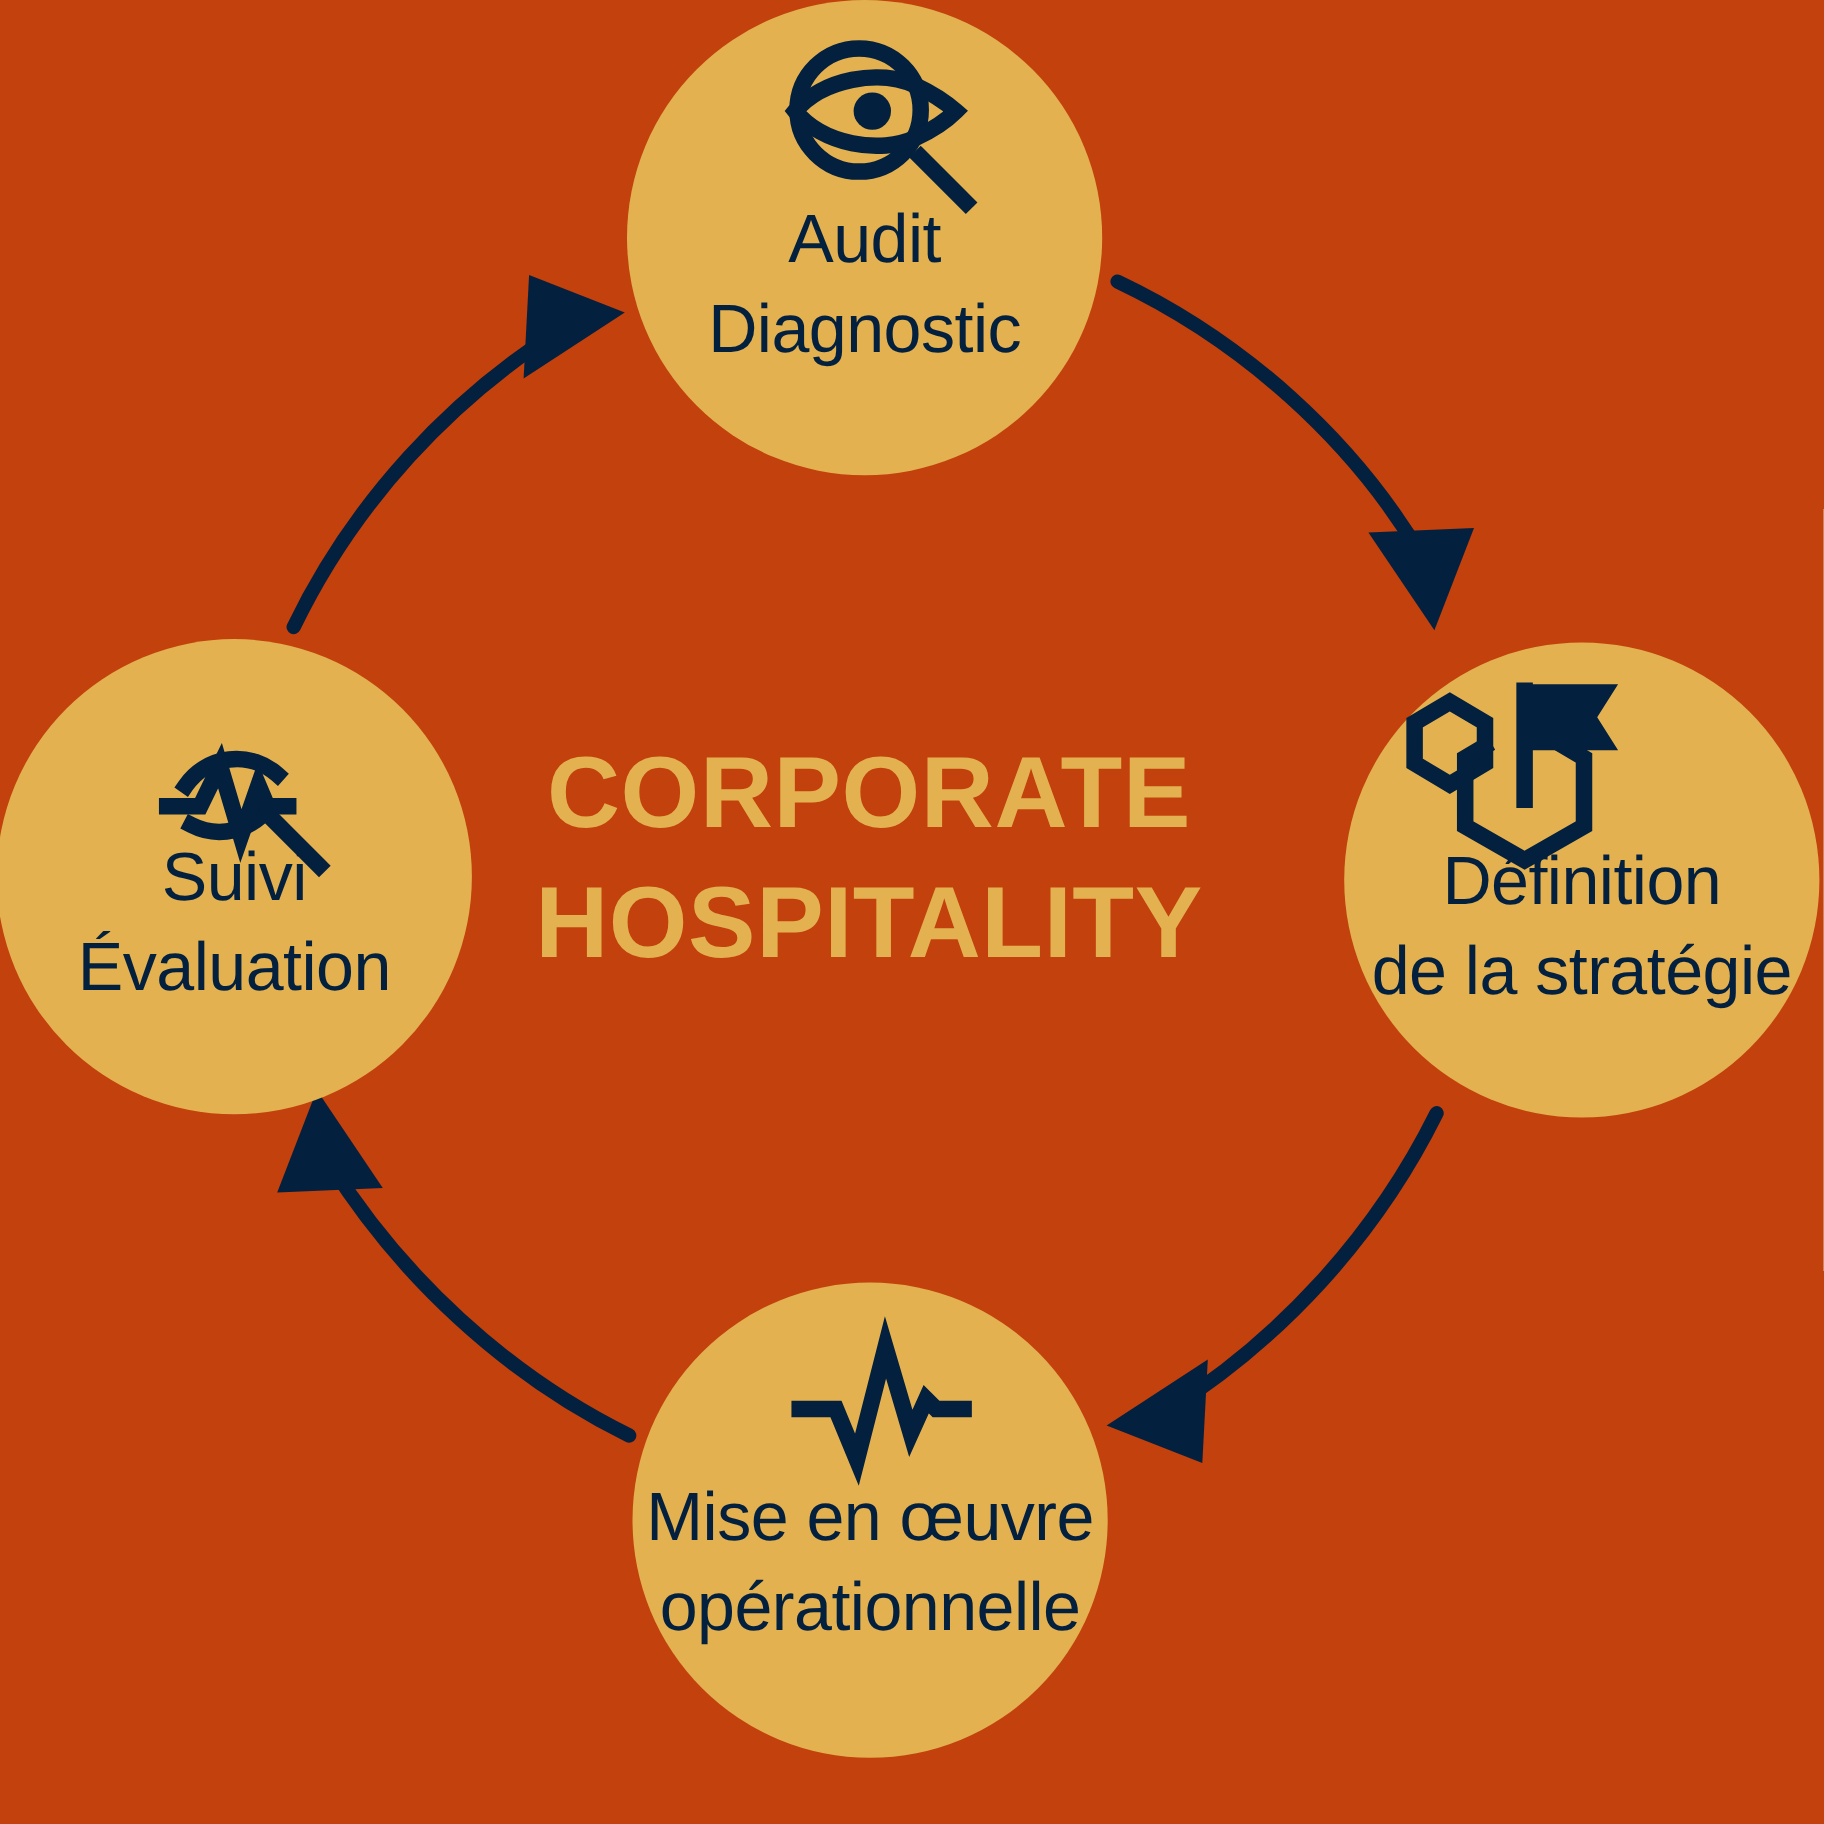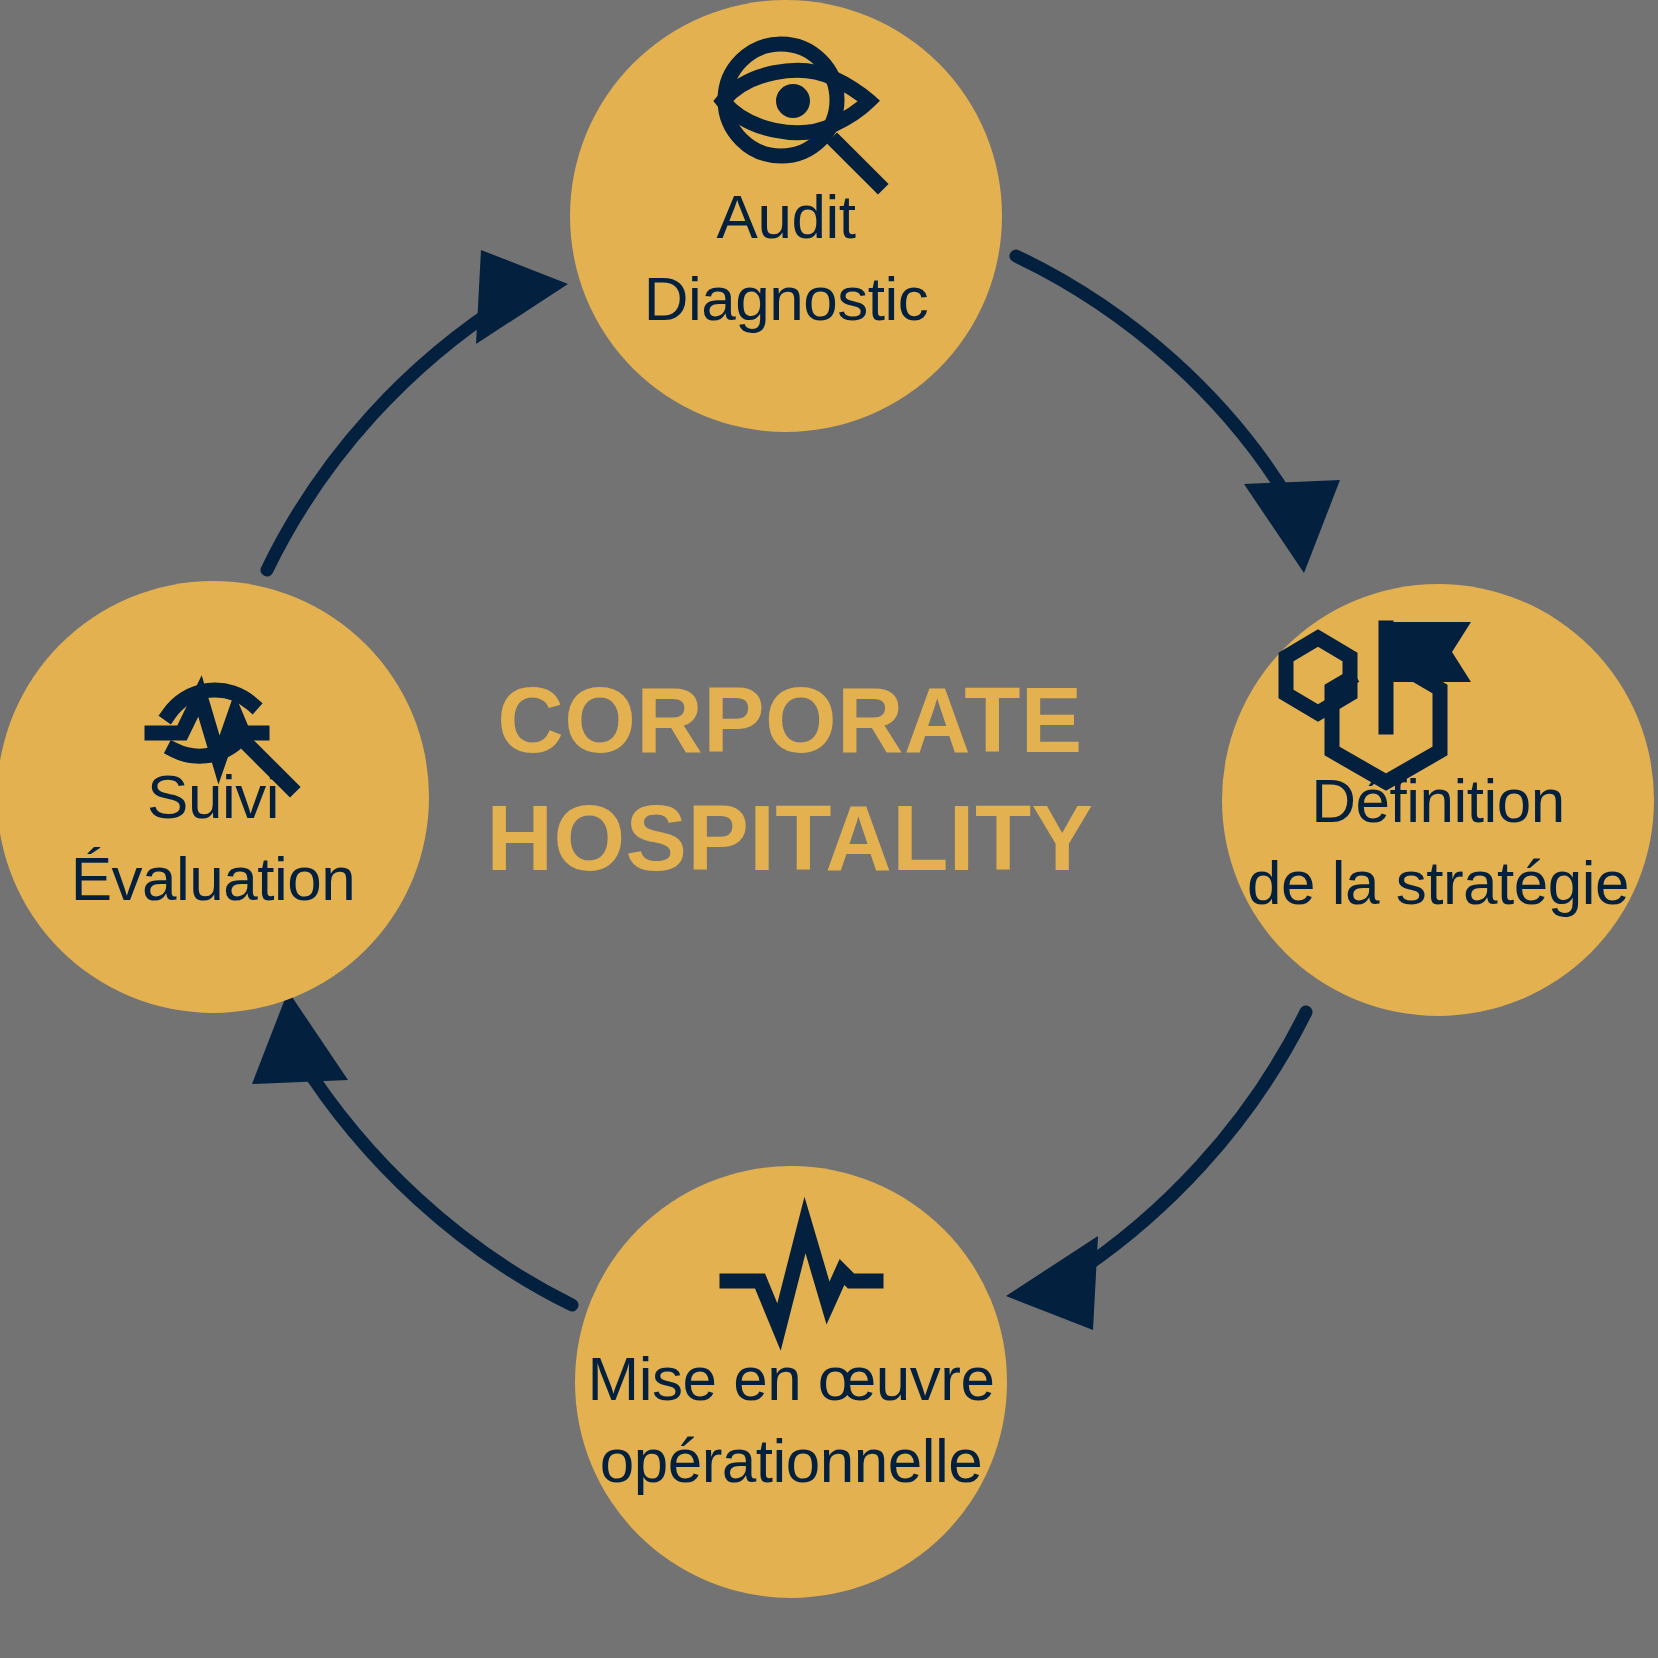--- a/index.html
+++ b/index.html
@@ -4,21 +4,21 @@
 <style>
   html, body {
     margin: 0;
     padding: 0;
     background: #ffffff;
   }
   #stage {
     position: relative;
     width: 1658px;
     height: 1658px;
-    background: #737373;
+    background: #c2410c;
     overflow: hidden;
     font-family: "Liberation Sans", sans-serif;
   }
   #diagram-svg {
     position: absolute;
     top: 0;
     left: 0;
     width: 1658px;
     height: 1658px;
   }

